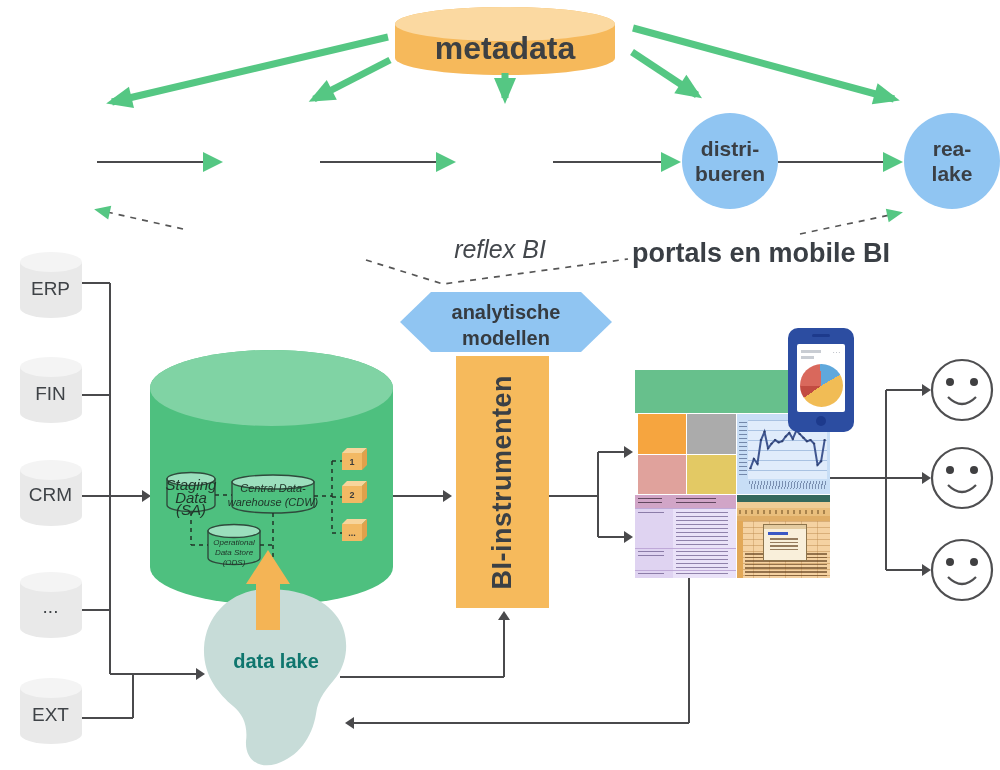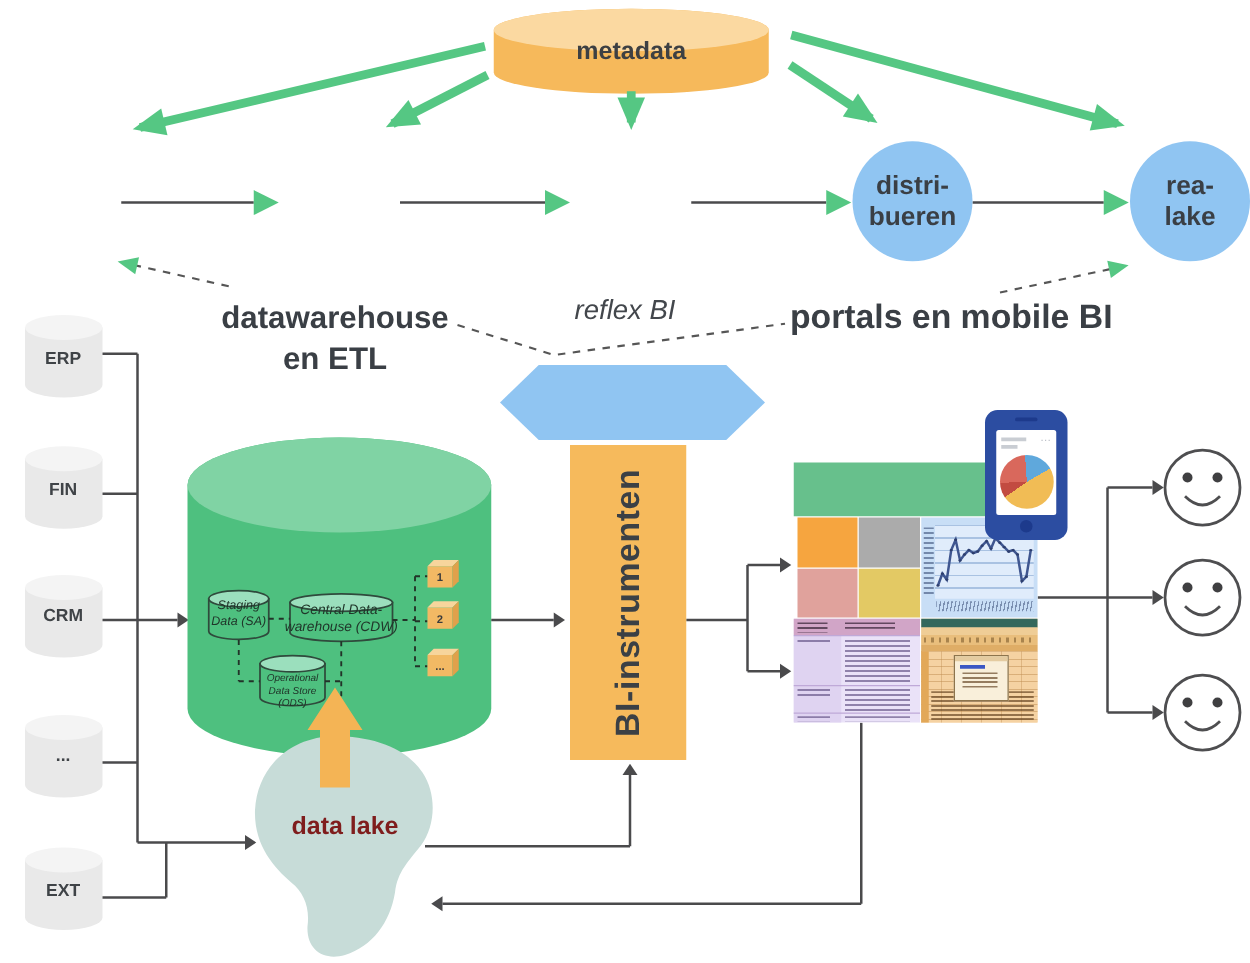--- a/index.html
+++ b/index.html
@@ -6,42 +6,42 @@
   .stage{position:relative;width:1000px;height:770px;background:#fff;overflow:hidden;
          font-family:"Liberation Sans",sans-serif;color:#3a3f45;}
   svg{display:block;}
   .layer{position:absolute;left:0;top:0;}
   
   .pcircle{position:absolute;width:96px;height:96px;border-radius:50%;background:#90c5f2;
            display:flex;flex-direction:column;align-items:center;justify-content:center;
            font-weight:bold;font-size:21px;line-height:25px;color:#3a3f45;text-align:center;}
   
   .meta-label{position:absolute;left:395px;top:30px;width:220px;text-align:center;
-              font-weight:bold;font-size:20px;color:#3d4043;}
+              font-weight:bold;font-size:32px;color:#3d4043;}
   
   .lbl{position:absolute;text-align:center;font-weight:bold;color:#3a3f45;}
   .lbl-dw{left:138px;top:238px;width:260px;font-size:25px;line-height:33px;}
-  .lbl-reflex{left:430px;top:235px;width:140px;font-size:22px;font-style:italic;font-weight:normal;color:#43474c;}
+  .lbl-reflex{left:430px;top:235px;width:140px;font-size:25px;font-style:italic;font-weight:normal;color:#43474c;}
   .lbl-portals{left:611px;top:238px;width:300px;font-size:27px;}
   .hex-label{position:absolute;left:406px;top:299px;width:200px;text-align:center;
              font-weight:bold;font-size:20px;line-height:26px;color:#363b40;}
   
-  .src-label{position:absolute;width:61px;text-align:center;font-weight:bold;font-size:14px;color:#3f4347;}
+  .src-label{position:absolute;width:61px;text-align:center;font-weight:normal;font-size:19px;color:#3f4347;}
   
   .wh-label{position:absolute;text-align:center;font-style:italic;color:#20362a;font-weight:normal;}
-  .sa-label{left:163px;top:479px;width:56px;font-size:10px;line-height:12.5px;}
+  .sa-label{left:163px;top:479px;width:56px;font-size:15px;line-height:12.5px;}
   .cdw-label{left:222px;top:482px;width:102px;font-size:11px;line-height:13.5px;}
   .ods-label{left:204px;top:538px;width:60px;font-size:8px;line-height:10px;}
   
   .bi-box{position:absolute;left:456px;top:356px;width:93px;height:252px;background:#f6ba5c;
           display:flex;align-items:center;justify-content:center;}
   .bi-box span{writing-mode:vertical-rl;transform:rotate(180deg);font-weight:bold;
                font-size:27px;letter-spacing:.5px;color:#3b4045;}
   .dl-label{position:absolute;left:216px;top:650px;width:120px;text-align:center;
-            font-weight:bold;font-size:20px;color:#7f1d1d;}
+            font-weight:bold;font-size:20px;color:#0f766e;}
   
   .dash{position:absolute;left:635px;top:370px;width:195px;height:208px;background:#fff;}
   .tile{position:absolute;}
   .t-green{left:0;top:0;width:195px;height:43px;background:#67c08c;}
   .t-orange{left:3px;top:44px;width:48px;height:40px;background:#f6a53f;}
   .t-gray{left:52px;top:44px;width:49px;height:40px;background:#ababab;}
   .t-pink{left:3px;top:85px;width:48px;height:39px;background:#e0a29c;}
   .t-yellow{left:52px;top:85px;width:49px;height:39px;background:#e3c964;}
   .t-chart{left:102px;top:44px;width:93px;height:80px;background:#c8def6;}
   .t-purple{left:0;top:125px;width:101px;height:83px;background:#eae2f8;}
@@ -288,27 +288,27 @@
 
   <div class="pcircle" style="left:682px;top:113px;">
     <span>distri-</span>
     <span>bueren</span>
   </div>
   <div class="pcircle" style="left:904px;top:113px;">
     <span>rea-</span>
     <span>lake</span>
   </div>
 
-  <div class="lbl lbl-dw">
-    <div>datawarehouse</div>
-    <div>en ETL</div>
-  </div>
   <div class="lbl lbl-reflex">reflex BI</div>
   <div class="lbl lbl-portals">portals en mobile BI</div>
 
+  <div class="hex-label">
+    <div>analytische</div>
+    <div>modellen</div>
+  </div>
 
   <div class="src-label" style="left:20px;top:278px;">ERP</div>
   <div class="src-label" style="left:20px;top:383px;">FIN</div>
   <div class="src-label" style="left:20px;top:484px;">CRM</div>
   <div class="src-label" style="left:20px;top:596px;">...</div>
   <div class="src-label" style="left:20px;top:704px;">EXT</div>
 
   <div class="wh-label sa-label">
     <div>Staging</div>
     <div>Data (SA)</div>

